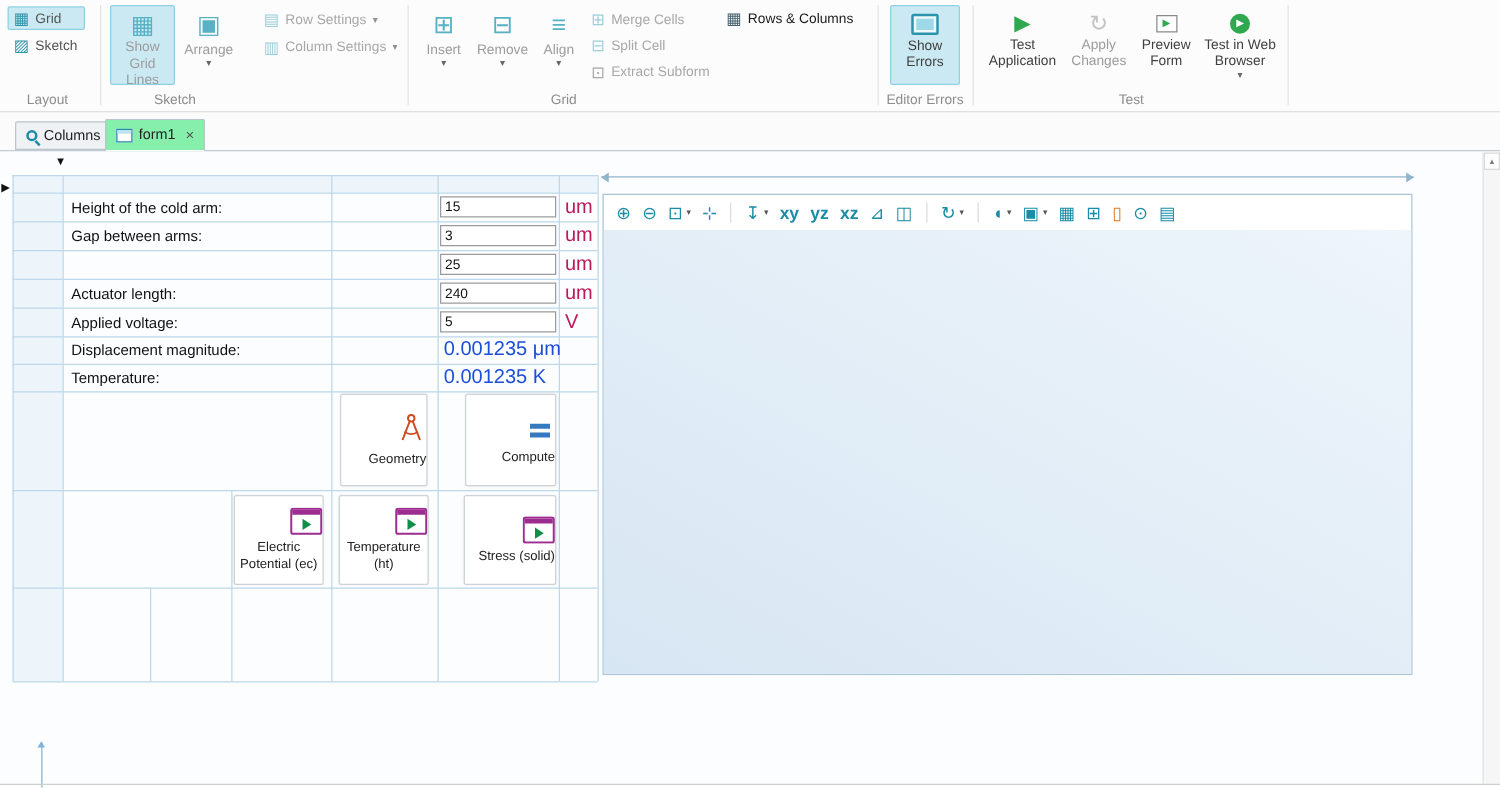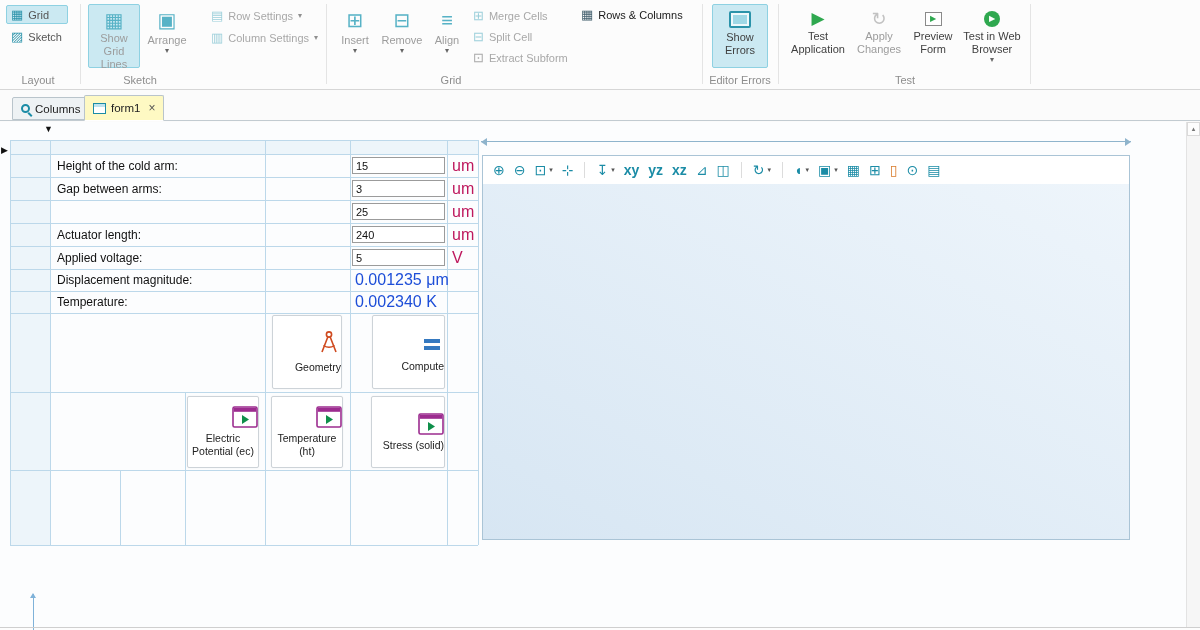--- a/index.html
+++ b/index.html
@@ -33,21 +33,21 @@
   .tw-icon{width:16px;height:16px;border-radius:50%;background:#2fa84f;display:flex;
     align-items:center;justify-content:center;font-size:8px;color:#fff}
   .play-green{color:#2fa84f;font-size:17px;line-height:22px}
   .refresh-gray{color:#c2c2c2;font-size:18px;line-height:22px}
 
   
   .tabbar{position:absolute;left:0;top:90px;width:1200px;height:32px;background:#fbfbfb}
   .tabbar .baseline{position:absolute;left:0;top:30px;width:1200px;height:1px;background:#c2cbd1}
   .tab{position:absolute;display:flex;align-items:center;gap:5px;font-size:11.5px;color:#222;
     border:1px solid #b9c4cb;background:#eef2f4;padding:0 8px;height:23px;top:7px;border-radius:2px 2px 0 0}
-  .tab.active{background:#fef9c3;height:26px;top:5px;border-bottom-color:#fff;z-index:2}
+  .tab.active{background:#86efac;height:26px;top:5px;border-bottom-color:#fff;z-index:2}
   .mag{width:9px;height:9px;border:2px solid #1b8ca6;border-radius:50%;position:relative;display:inline-block}
   .mag:after{content:"";position:absolute;width:2px;height:5px;background:#1b8ca6;left:6px;top:6px;
     transform:rotate(-45deg)}
   .ftab-icon{width:13px;height:11px;border:1px solid #1b8ca6;background:#fff;position:relative;display:inline-block}
   .ftab-icon:before{content:"";position:absolute;left:0;top:0;right:0;height:3px;background:#bfe3ee}
   .closex{font-size:12px;color:#555;margin-left:3px}
 
   
   .editor{position:absolute;left:0;top:122px;width:1186px;height:505px;background:#fcfdfe}
   .gl{position:absolute;background:#bcd8ea}
@@ -260,21 +260,21 @@
     <input class="finput" style="top: 104px;" value="240">
     <div class="funit" style="top:101px">um</div>
 
     <div class="flabel" style="top:124px">Applied voltage:</div>
     <input class="finput" style="top: 127px;" value="5">
     <div class="funit" style="top:124px">V</div>
 
     <div class="flabel" style="top:147px;height:22px">Displacement magnitude:</div>
     <div class="fout" style="top:147px">0.001235 μm</div>
     <div class="flabel" style="top:169px;height:22px">Temperature:</div>
-    <div class="fout" style="top:169px">0.002340 K</div>
+    <div class="fout" style="top:169px">0.001235 K</div>
 
     <div class="formbtn" style="left:272px;top:193px;width:70px;height:74px">
       <svg width="24" height="27" viewBox="0 0 24 27">
         <circle cx="12" cy="4.5" r="2.6" fill="none" stroke="#cf4a1f" stroke-width="1.6"></circle>
         <path d="M10.8 7 L5 22 M13.2 7 L19 22" stroke="#cf4a1f" stroke-width="1.6" fill="none"></path>
         <path d="M6.5 15.5 Q12 19 17.5 15.5" stroke="#cf4a1f" stroke-width="1.4" fill="none"></path>
       </svg>
       <span>Geometry</span>
     </div>
     <div class="formbtn" style="left:372px;top:193px;width:73px;height:74px">

